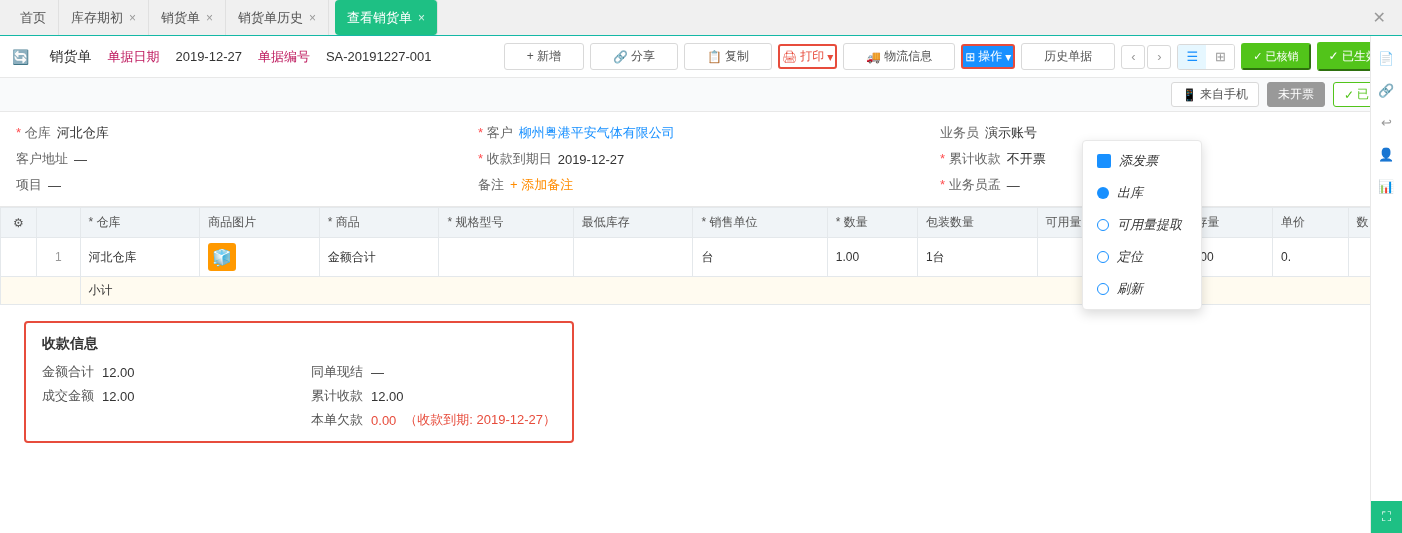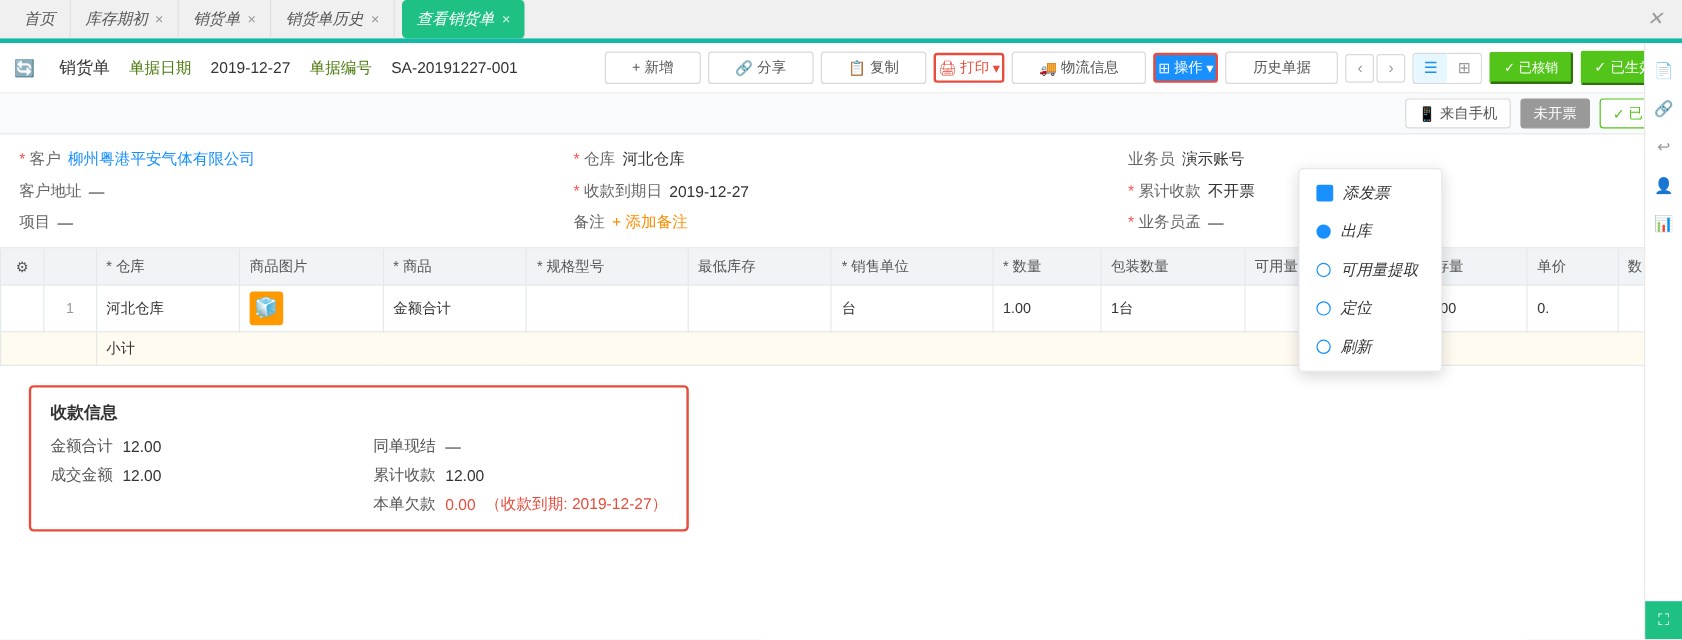--- a/index.html
+++ b/index.html
@@ -1,21 +1,21 @@
 <!DOCTYPE html>
 <html><head>
   <meta charset="utf-8">
   <style>
     * { box-sizing: border-box; margin: 0; padding: 0; }
     body { font-family: 'Microsoft YaHei', Arial, sans-serif; font-size: 13px; background: #f5f5f5; color: #333; overflow: hidden; }
 
     
     .tab-bar {
-      display: flex; align-items: center; background: #f0f0f0; border-bottom: 4px solid #14b8a6;
-      height: 36px; padding: 0 8px; position: relative; font-style: italic;
+      display: flex; align-items: center; background: #f0f0f0; border-bottom: 1px solid #14b8a6;
+      height: 36px; padding: 0 8px; position: relative;
     }
     .tab {
       display: flex; align-items: center; padding: 0 12px; height: 100%; cursor: pointer;
       font-size: 13px; color: #555; border-right: 1px solid #e0e0e0; white-space: nowrap;
     }
     .tab .close-btn { margin-left: 6px; color: #999; cursor: pointer; font-size: 12px; }
     .tab-green { background: #1ec084; color: #fff !important; border-radius: 4px; padding: 4px 12px; margin: 0 6px; }
     .tab-green .close-btn { color: rgba(255,255,255,0.8); }
     .tab-bar-right { margin-left: auto; }
     .close-x { font-size: 16px; color: #999; cursor: pointer; padding: 4px 8px; }
@@ -25,21 +25,21 @@
 
     
     .toolbar {
       display: flex; align-items: center; padding: 6px 12px; border-bottom: 1px solid #e8e8e8;
       background: #fff; gap: 8px;
     }
     .doc-info { display: flex; align-items: center; gap: 16px; flex: 1; }
     .doc-icon { color: #1ec084; font-size: 14px; margin-right: 4px; }
     .doc-title { font-weight: 500; color: #333; font-size: 14px; }
     .doc-meta { display: flex; align-items: center; gap: 16px; color: #555; font-size: 13px; }
-    .doc-meta span { color: #4d7c0f; }
+    .doc-meta span { color: #be185d; }
     .toolbar-actions { display: flex; align-items: center; gap: 6px; }
     .btn-action {
       display: flex; align-items: center; gap: 3px; padding: 4px 22px; border: 1px solid #d9d9d9;
       border-radius: 3px; background: #fff; cursor: pointer; font-size: 12px; color: #555; white-space: nowrap;
     }
     .btn-print { border: 2px solid #e74c3c !important; color: #e74c3c !important; }
     .btn-operate { background: #1890ff; color: #fff; border-color: #1890ff; }
     .btn-cancelled { background: #52c41a; color: #fff; border-color: #52c41a; border-radius: 3px; padding: 4px 10px; font-size: 11px; }
     .btn-effective { background: #52c41a; color: #fff; border-color: #52c41a; border-radius: 3px; padding: 4px 10px; font-size: 12px; }
 
@@ -213,26 +213,26 @@
         <span>未开票</span>
       </button>
       <button class="btn-sub checked">
         <span>✓</span>
         <span>已...</span>
       </button>
     </div>
 
     <div class="form-area">
       <div class="form-row">
+        <span class="form-label required">仓库</span>
+        <span class="form-value">河北仓库</span>
+      </div>
+      <div class="form-row">
         <span class="form-label required">客户</span>
         <span class="form-value link">柳州粤港平安气体有限公司</span>
-      </div>
-      <div class="form-row">
-        <span class="form-label required">仓库</span>
-        <span class="form-value">河北仓库</span>
       </div>
       <div class="form-row">
         <span class="form-label">业务员</span>
         <span class="form-value">演示账号</span>
       </div>
       <div class="form-row">
         <span class="form-label">客户地址</span>
         <span class="form-value">—</span>
       </div>
       <div class="form-row">

